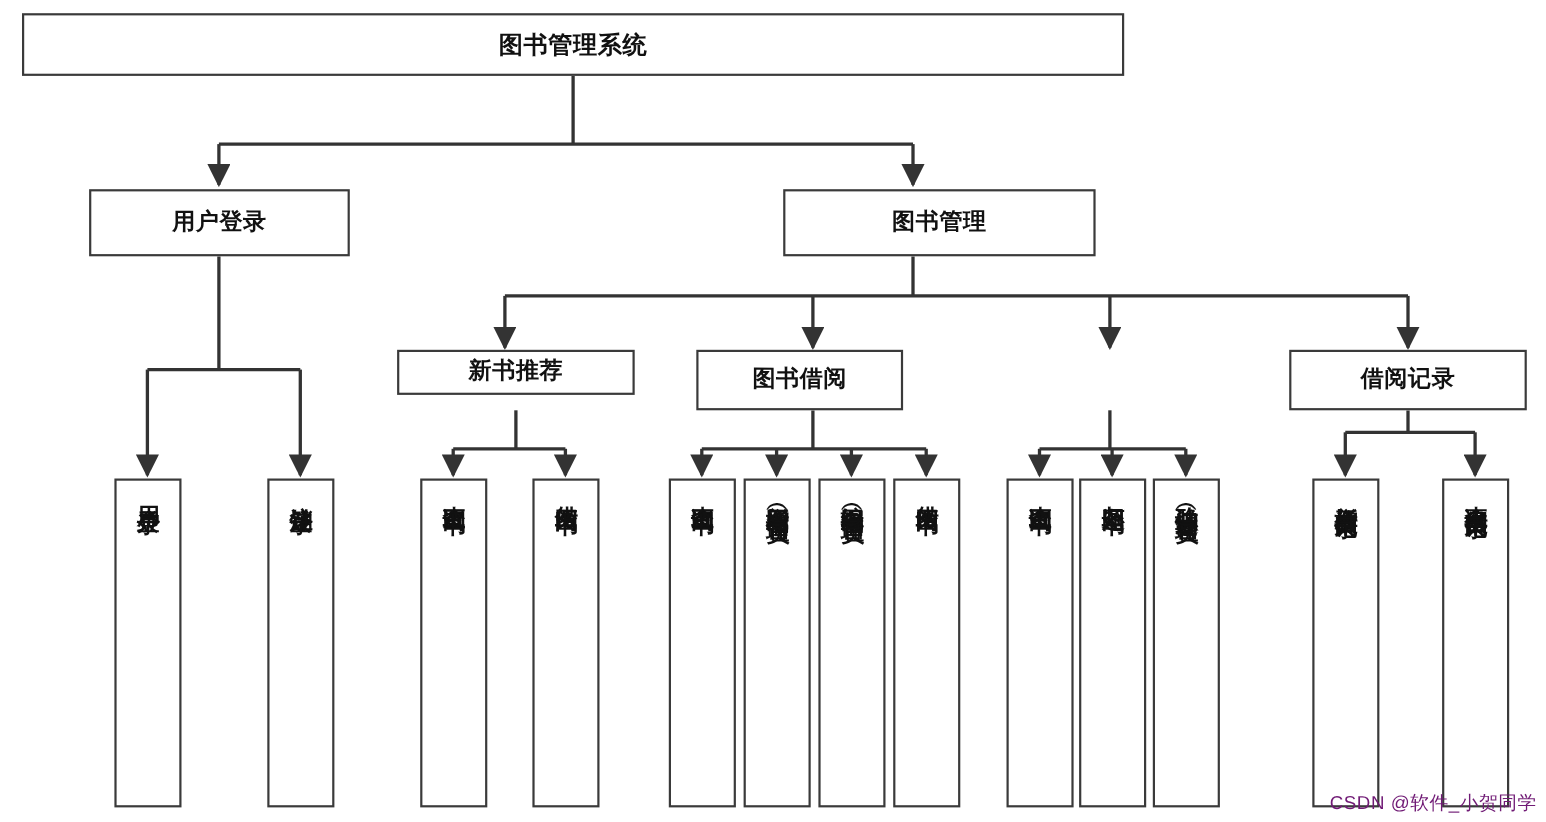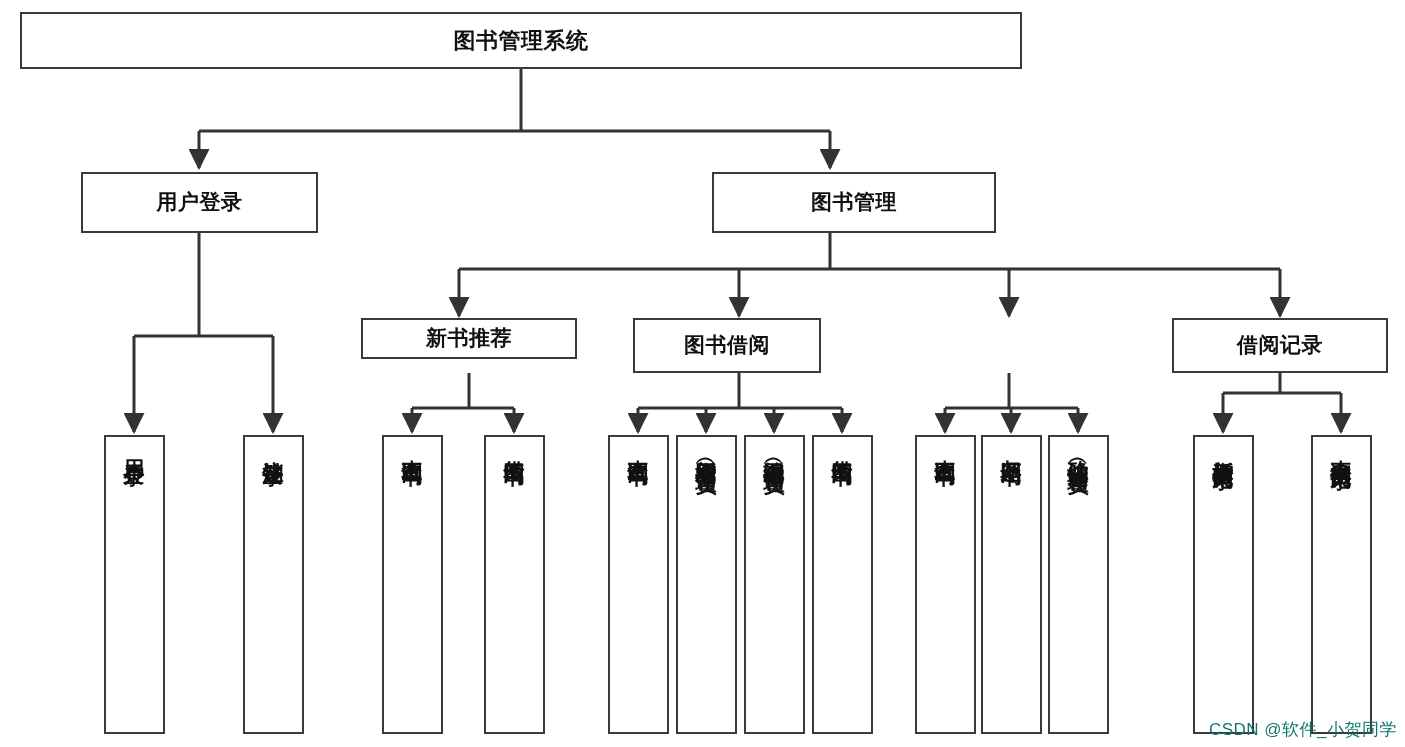--- a/index.html
+++ b/index.html
@@ -59,21 +59,21 @@
     letter-spacing: 2px;
     line-height: 1;
     white-space: nowrap;
   }
   .node.root .lbl { font-size: 22px; }
   #watermark {
     position: absolute;
     right: 8px;
     bottom: 6px;
     font-size: 17px;
-    color: #0f766e;
+    color: #701a75;
     letter-spacing: 0.5px;
     white-space: nowrap;
     user-select: none;
   }
 </style>
 </head>
 <body>
 
 <div id="canvas">
 

